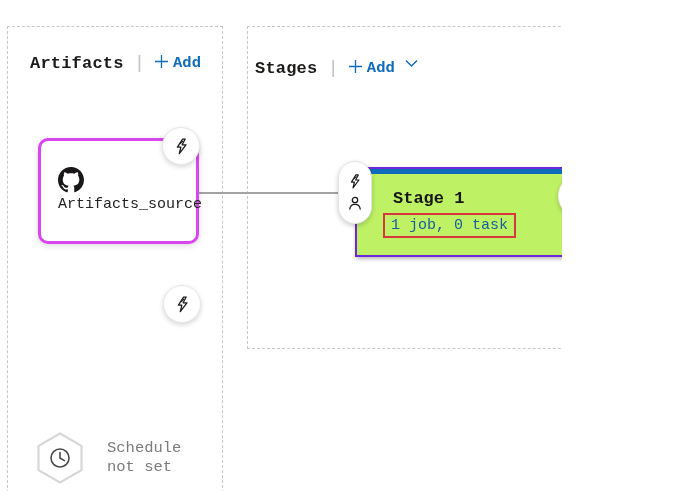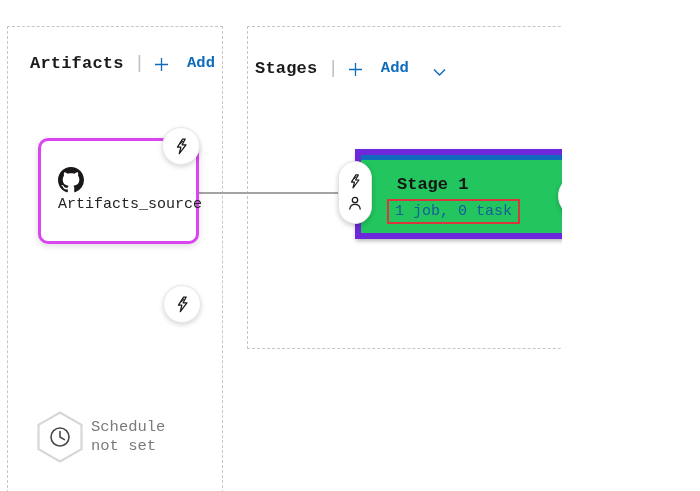--- a/index.html
+++ b/index.html
@@ -11,21 +11,21 @@
   .panel{position:absolute;border:1px dashed #c9c7c5;box-sizing:border-box;background:transparent;}
   .panel--artifacts{left:7px;top:10px;width:216px;height:472px;}
   .panel--stages{left:247px;top:10px;width:439px;height:323px;}
 
   
   .panel-header{position:absolute;display:flex;align-items:center;z-index:4;}
   .panel-header--artifacts{left:30px;top:36px;}
   .panel-header--stages{left:255px;top:41px;}
   .panel-title{font-size:17px;font-weight:700;letter-spacing:.2px;color:#1b1a19;}
   .hdr-sep{color:#c3c1bf;font-size:19px;font-weight:300;margin:0 9px 0 10px;}
-  .add-btn{display:flex;align-items:flex-end;gap:18px;background:none;border:none;padding:0;cursor:pointer;
+  .add-btn{display:flex;align-items:flex-start;gap:4px;background:none;border:none;padding:0;cursor:pointer;
     color:#0f6cbd;font-family:inherit;font-size:15.5px;font-weight:700;}
   .add-btn svg{display:block;}
   .chev{margin-left:6px;}
 
   
   .artifact-card{position:absolute;width:155px;background:#fff;border:3px solid #d946ef;border-radius:10px;
     box-shadow:0 2px 6px rgba(0,0,0,.14);cursor:pointer;z-index:2;}
   .artifact-card--1{left:38px;top:122px;height:100px;}
   .artifact-card--2{left:38px;top:280px;height:97px;}
   .artifact-card .type-icon{position:absolute;left:17px;width:26px;height:26px;}
@@ -36,30 +36,30 @@
   .artifact-card--2 .card-label{top:53px;}
 
   
   .badge{position:absolute;width:38px;height:38px;border-radius:50%;background:#fff;border:1px solid #e7e7e7;
     box-shadow:0 2px 5px rgba(0,0,0,.16);display:flex;align-items:center;justify-content:center;
     padding:0;cursor:pointer;z-index:3;}
   .badge--1{left:162px;top:111px;}
   .badge--2{left:163px;top:269px;}
 
   
-  .schedule{position:absolute;left:37px;top:395px;display:flex;align-items:center;gap:8px;background:none;border:none;
+  .schedule{position:absolute;left:37px;top:416px;display:flex;align-items:center;gap:24px;background:none;border:none;
     padding:0;cursor:pointer;font-family:inherit;z-index:2;}
   .schedule-text{font-size:15.5px;line-height:19px;color:#7b7a78;text-align:left;}
 
   
   .connector{position:absolute;left:193px;top:176px;width:146px;height:2px;background:#a5a3a1;z-index:1;}
 
   
-  .stage-card{position:absolute;left:355px;top:133px;width:223px;height:90px;box-sizing:border-box;
-    background:#22c55e;border:6px solid #6d28d9;box-shadow:1px 2px 4px rgba(0,0,0,.28);cursor:pointer;z-index:2;}
+  .stage-card{position:absolute;left:355px;top:151px;width:223px;height:90px;box-sizing:border-box;
+    background:#bef264;border:2px solid #6d28d9;box-shadow:1px 2px 4px rgba(0,0,0,.28);cursor:pointer;z-index:2;}
   .stage-topbar{position:absolute;left:0;top:0;right:0;height:5px;background:#0f6cbd;}
   .stage-title{position:absolute;left:36px;top:20px;font-size:17px;font-weight:700;color:#161514;}
   .job-box{position:absolute;left:26px;top:44px;border:2px solid #d8383d;padding:1px 6px 2px 6px;}
   .job-link{color:#175c9c;font-size:15px;text-decoration:none;white-space:nowrap;cursor:pointer;}
   .pre-pill{position:absolute;left:338px;top:145px;width:34px;height:63px;border-radius:17px;background:#fff;
     border:1px solid #e5e5e5;box-shadow:0 2px 5px rgba(0,0,0,.2);display:flex;flex-direction:column;
     align-items:center;justify-content:center;gap:6px;padding:0;cursor:pointer;z-index:3;}
   .post-circle{position:absolute;left:558px;top:158px;width:44px;height:44px;border-radius:50%;background:#fff;
     border:1px solid #eee;box-shadow:0 2px 5px rgba(0,0,0,.2);display:flex;align-items:center;justify-content:center;
     padding:0;cursor:pointer;z-index:3;}

